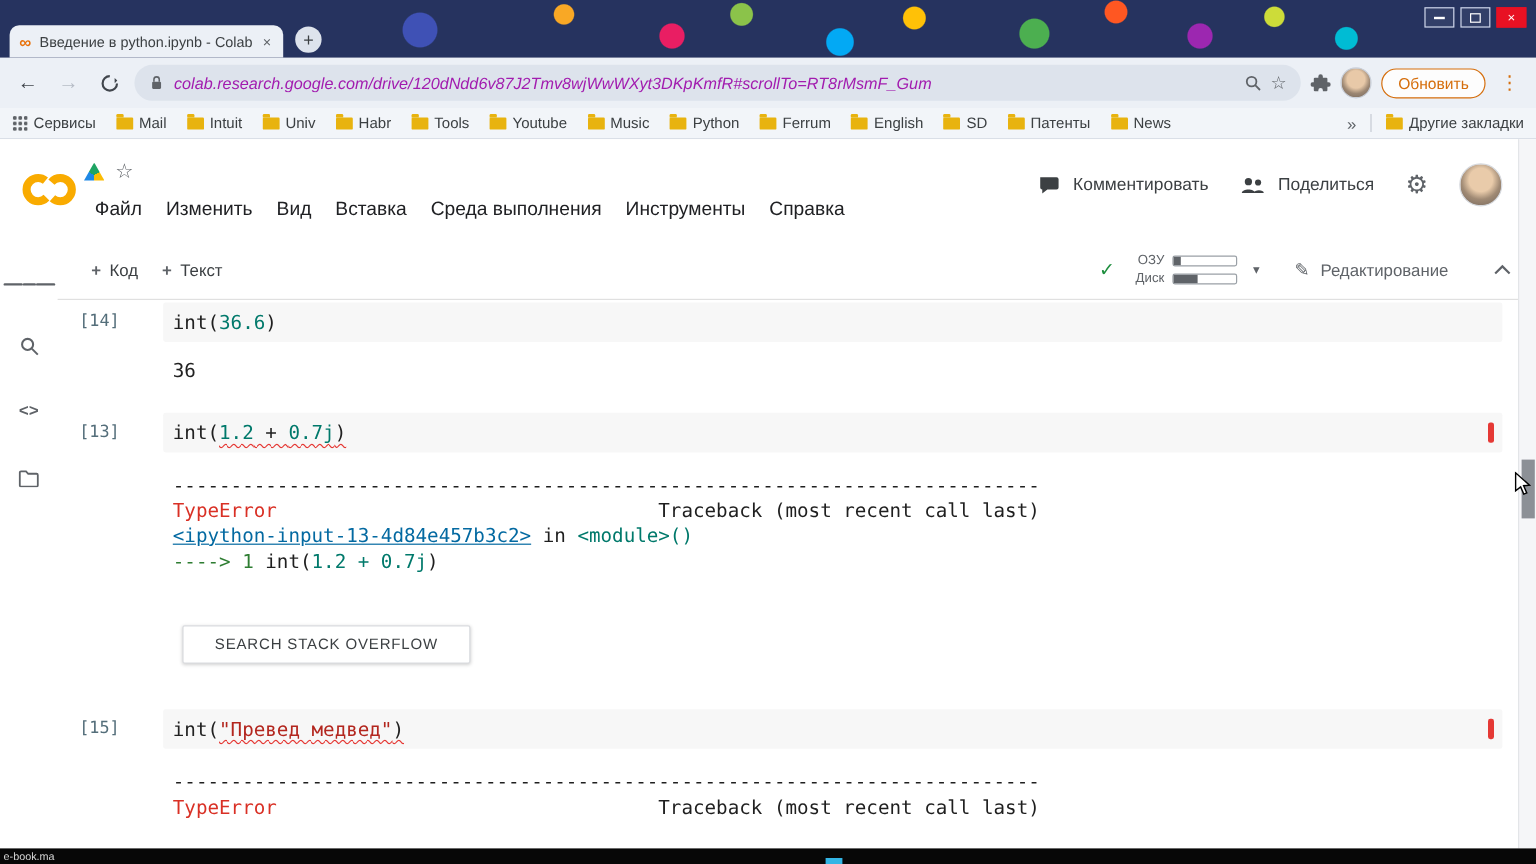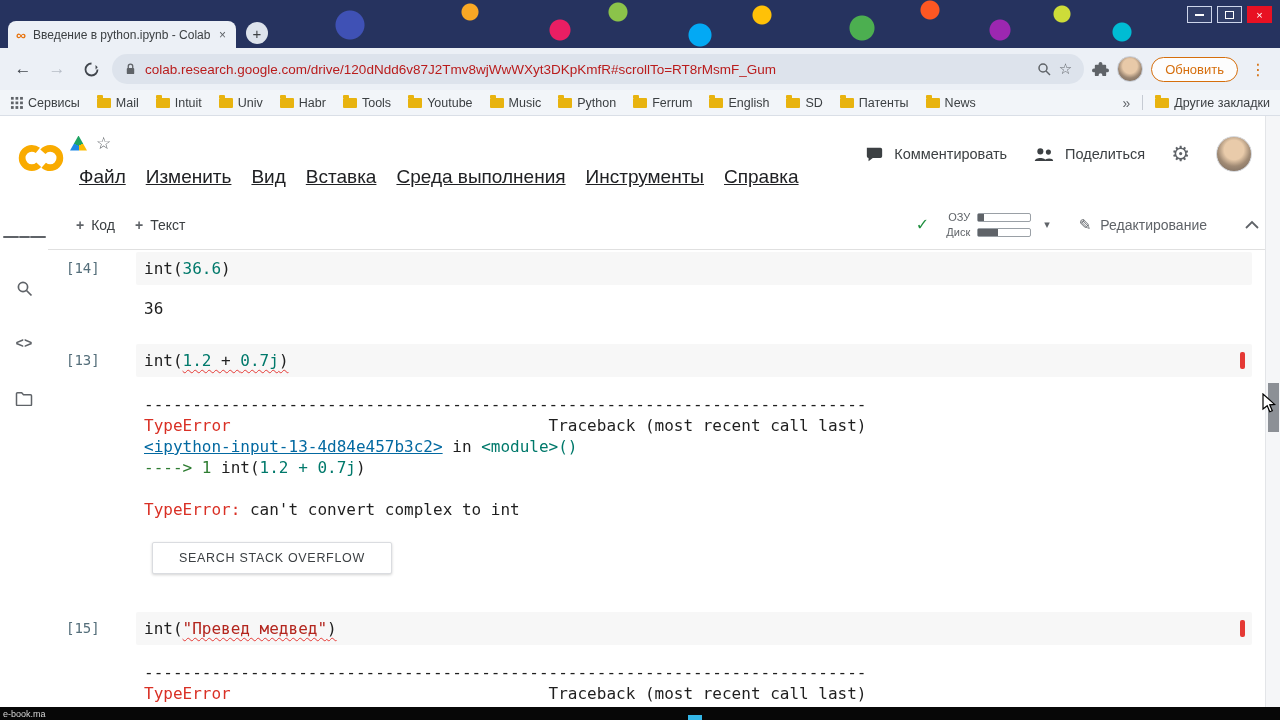--- a/index.html
+++ b/index.html
@@ -33,21 +33,21 @@
   .tab-favicon { color:#e8710a; font-weight:bold; font-size:14px; line-height:1; }
   .tab-title { font-size:12px; color:#3c4043; white-space:nowrap; overflow:hidden; flex:1; }
   .tab-close { color:#5f6368; font-size:12px; padding:0 2px; }
   .newtab-btn { position:absolute; left:246px; bottom:4px; width:22px; height:22px; border-radius:50%; background:#dde3ec; color:#3c4043; display:flex; align-items:center; justify-content:center; font-size:15px; }
 
   
   .addr-row { height:42px; background:#ecf0f6; display:flex; align-items:center; padding:0 10px; gap:8px; }
   .nav-ico { width:26px; height:26px; display:flex; align-items:center; justify-content:center; font-size:17px; color:#41464d; }
   .nav-ico.disabled { color:#b6bcc6; }
   .omnibox { flex:1; height:30px; background:#dde3ec; border-radius:15px; display:flex; align-items:center; padding:0 12px; gap:8px; min-width:0; }
-  .url-text { font-size:13.5px; color:#b91c1c; white-space:nowrap; overflow:hidden; flex:1; }
+  .url-text { font-size:13.5px; color:#a21caf; white-space:nowrap; overflow:hidden; flex:1;font-style:italic; }
   .omni-ico { color:#5f6368; display:flex; align-items:center; }
   .star-ico { font-size:15px; color:#5f6368; }
   .avatar-sm { width:26px; height:26px; border-radius:50%; background:radial-gradient(circle at 50% 38%, #e8c9a8 0 38%, #9b8672 62%, #6f635a 100%); border:1px solid #c9cfd9; }
   .update-btn { border:1.5px solid #d56e0c; color:#d56e0c; background:#fdfdfd; border-radius:15px; padding:4px 13px; font-size:13px; white-space:nowrap; }
   .menu-dots { color:#d56e0c; font-size:16px; padding:0 4px; }
 
   
   .bm-row { height:26px; background:#f2f5f9; border-bottom:1px solid #dadfe7; display:flex; align-items:center; padding:0 10px; gap:17px; font-size:12.5px; color:#3c4043; }
   .bm-item { display:flex; align-items:center; gap:5px; white-space:nowrap; }
   .apps-grid { width:13px; height:13px; background-image:radial-gradient(circle, #5f6368 1.5px, transparent 1.8px); background-size:4.6px 4.6px; }
@@ -58,21 +58,21 @@
   .bm-overflow { color:#5f6368; font-size:14px; }
 
   
   .colab-header { height:84px; background:#fff; display:flex; padding-left:12px; position:relative; }
   .logo-wrap { width:58px; display:flex; align-items:center; justify-content:center; }
   .head-main { flex:1; padding-top:9px; }
   .title-row { display:flex; align-items:center; gap:9px; height:36px; }
   .doc-title { font-size:18px; color:#202124; }
   .doc-star { color:#5f6368; font-size:17px; }
   .menu-row { display:flex; gap:2px; margin-top:1px; }
-  .menu-item { padding:4px 9px; font-size:19px; color:#202124;text-decoration:underline; }
+  .menu-item { padding:4px 9px; font-size:16px; color:#202124; }
   .head-actions { position:absolute; right:28px; top:20px; display:flex; align-items:center; gap:26px; }
   .action { display:flex; align-items:center; gap:10px; font-size:14.5px; color:#3c4043; }
   .gear-ico { font-size:21px; color:#5f6368; }
   .avatar-lg { width:36px; height:36px; border-radius:50%; background:radial-gradient(circle at 50% 38%, #e9cbaa 0 36%, #a08a74 60%, #6f635a 100%); border:1px solid #d6d9de; }
 
   
   .page-body { display:flex; height:507px; }
   .rail { width:48px; display:flex; flex-direction:column; align-items:center; padding-top:32px; gap:39px; }
   .rail-ico { color:#5f6368; display:flex; align-items:center; justify-content:center; }
   .toc-icon i { display:block; height:2px; background:#5f6368; margin:3.5px 0; border-radius:1px; }
@@ -369,21 +369,20 @@
         <div class="cell gap36">
           <div class="cell-label">[13]</div>
           <div class="cell-body">
             <div class="code-row"><span>int(</span><span class="num sq">1.2</span><span class="sq"> + </span><span class="num sq">0.7j</span><span class="sq">)</span><span class="errflag"></span></div>
             <div class="tb-out">
               <div class="tb-line">---------------------------------------------------------------------------</div>
               <div class="tb-line"><span class="tb-err">TypeError</span><span>                                 Traceback (most recent call last)</span></div>
               <div class="tb-line"><span class="tb-link">&lt;ipython-input-13-4d84e457b3c2&gt;</span><span> in </span><span class="tb-mod">&lt;module&gt;()</span></div>
               <div class="tb-line"><span class="tb-green">----&gt; 1 </span><span>int(</span><span class="tb-num">1.2 + 0.7j</span><span>)</span></div>
               <div class="tb-line">&nbsp;</div>
-              <div class="tb-line"><span class="tb-err">TypeError: </span><span>can't convert complex to int</span></div>
               <button class="so-btn">SEARCH STACK OVERFLOW</button>
             </div>
           </div>
         </div>
 
         <div class="cell gap38">
           <div class="cell-label">[15]</div>
           <div class="cell-body">
             <div class="code-row"><span>int(</span><span class="str sq">"Превед медвед"</span><span class="sq">)</span><span class="errflag"></span></div>
             <div class="tb-out">

